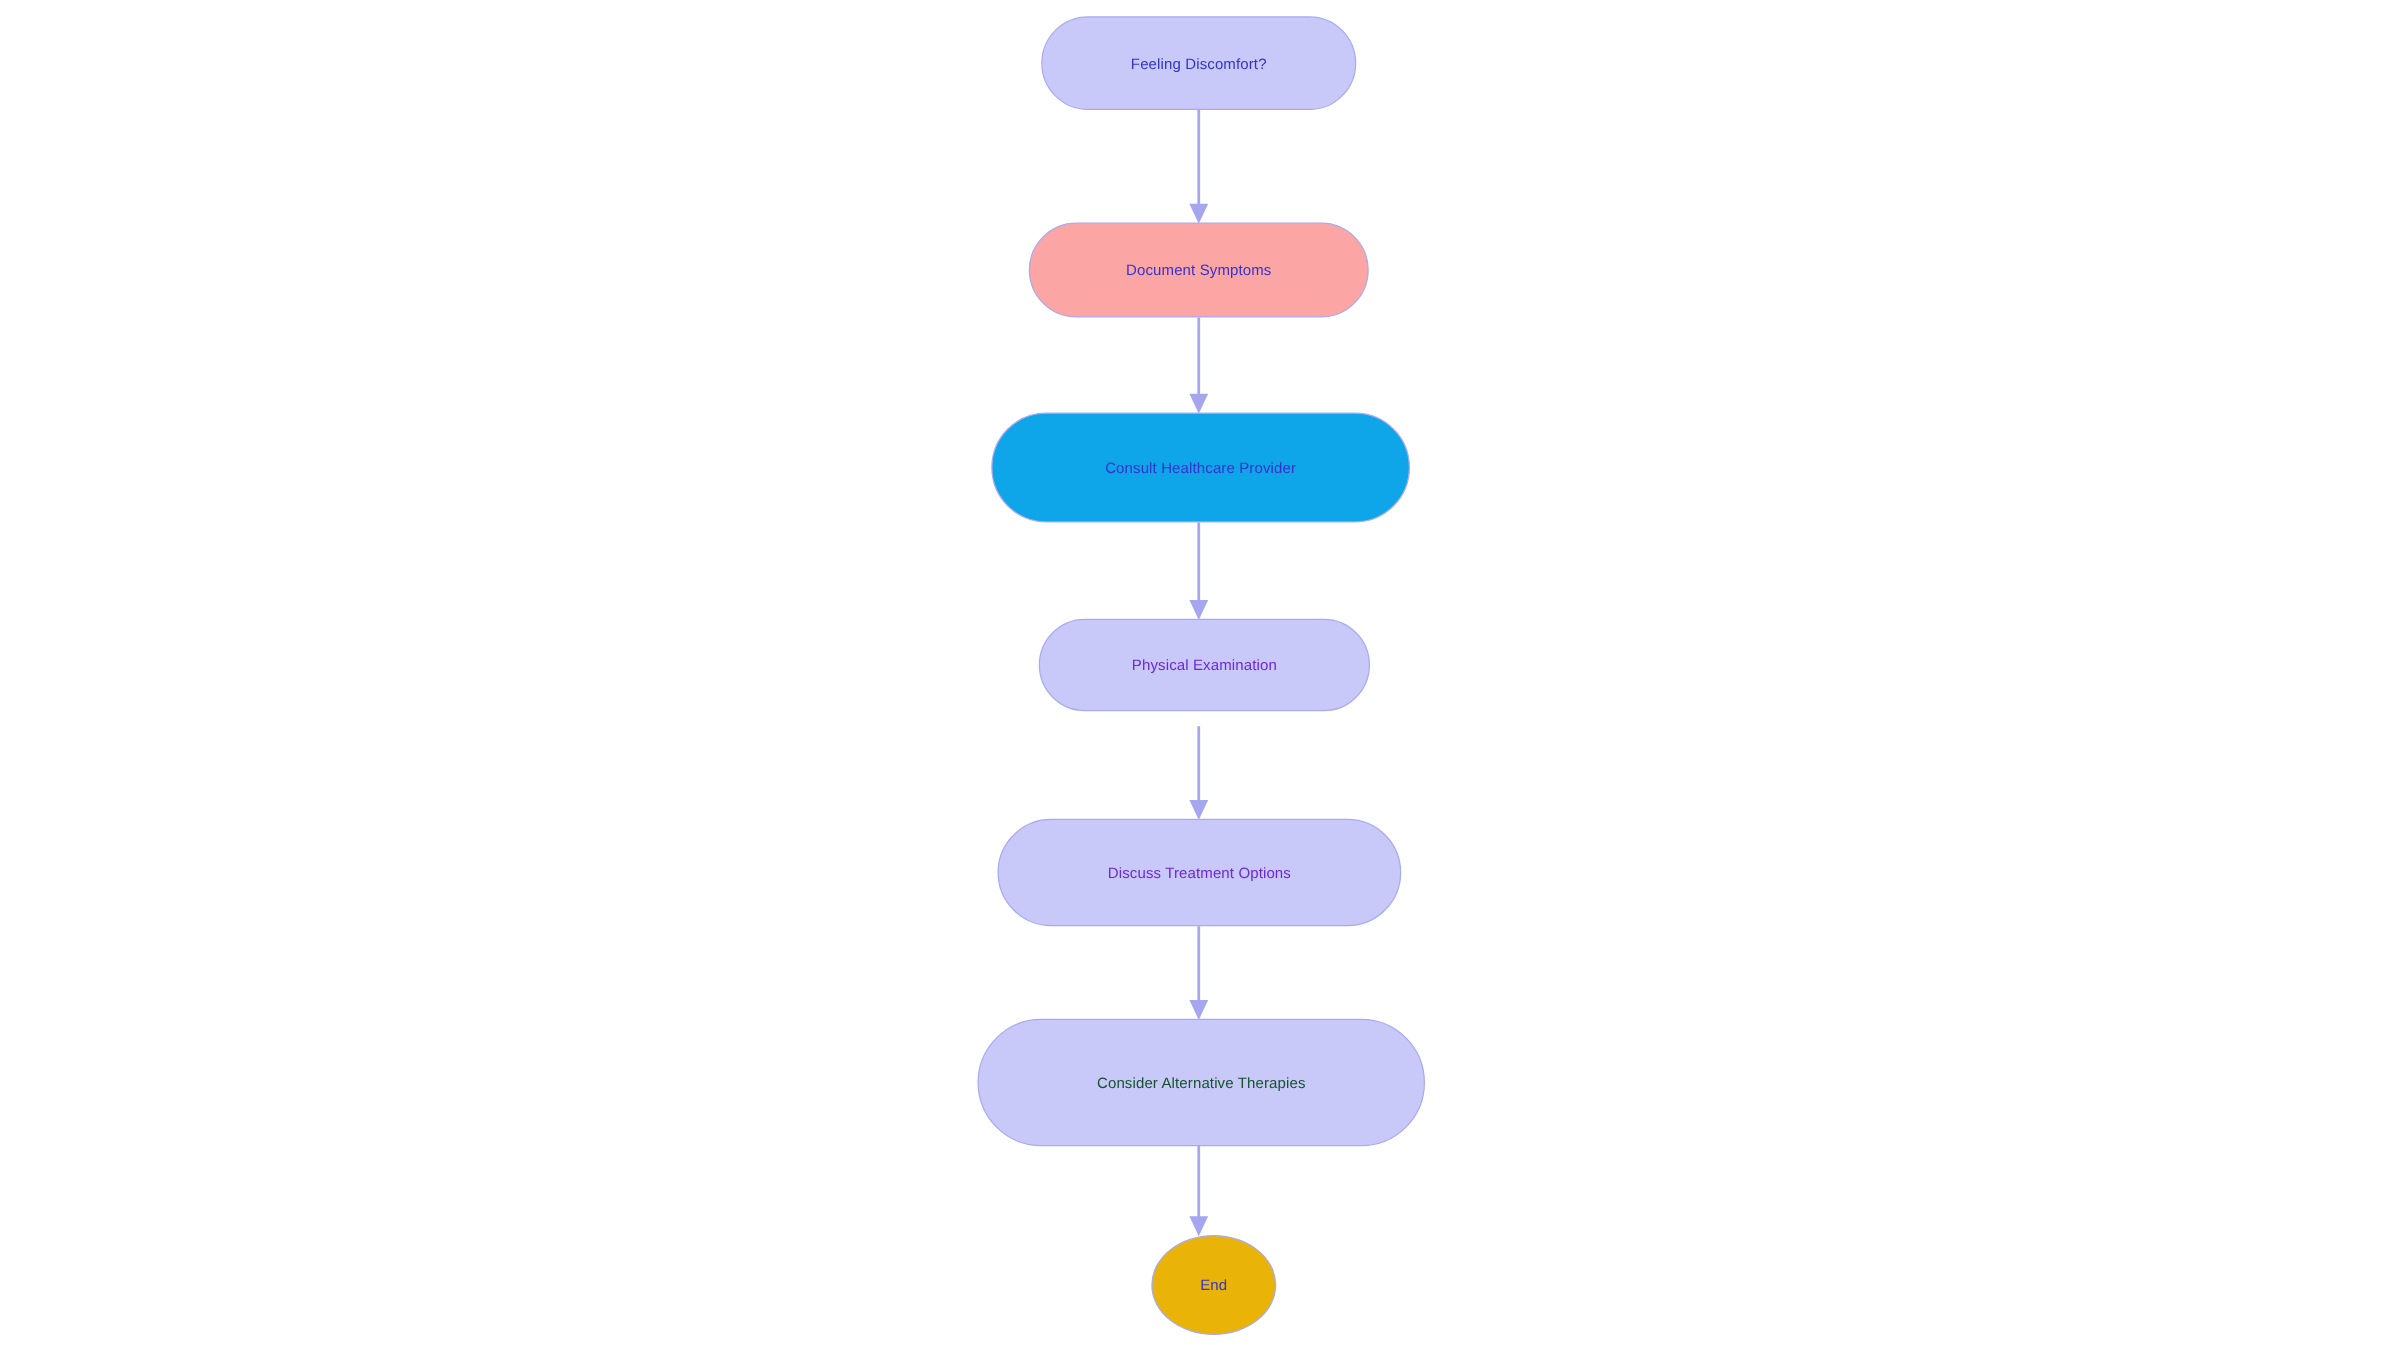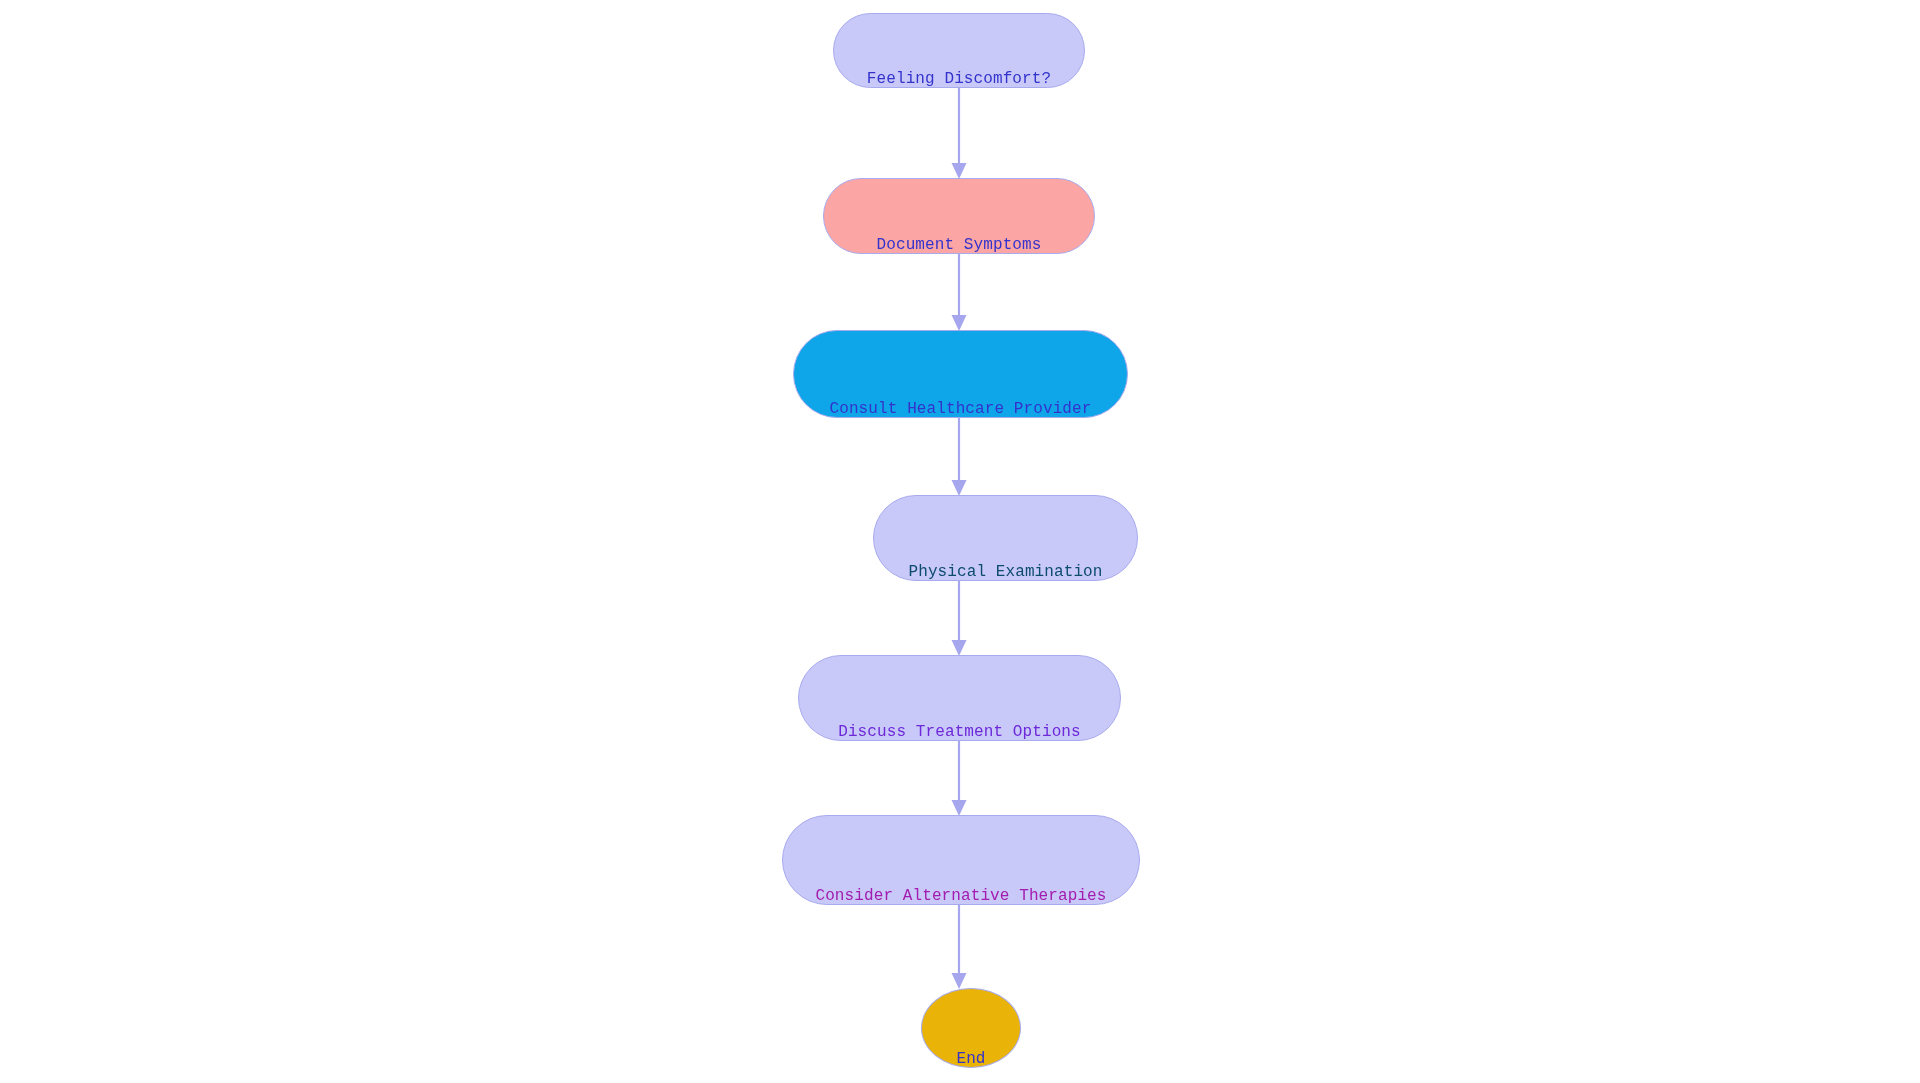--- a/index.html
+++ b/index.html
@@ -25,30 +25,29 @@
     left: 0;
     top: 0;
     width: 1920px;
     height: 1083px;
     pointer-events: none;
   }
   .node {
     position: absolute;
     box-sizing: border-box;
     display: flex;
-    align-items: flex-end;
+    align-items: center;
     justify-content: center;
     background: #c8c9f9;
     border: 1.6px solid #a8aaee;
     color: #3333cc;
-    font-size: 16px;
+    font-size: 12px;
     line-height: 1;
     letter-spacing: 0.1px;
     white-space: nowrap;
-    font-family: Liberation Mono, monospace;
     -webkit-font-smoothing: antialiased;
   }
   .node.pill {
     border-radius: 999px;
   }
   .node.terminal {
     border-radius: 50%;
   }
   .node-label {
     display: block;
@@ -90,27 +89,27 @@
   <div id="nodes-layer">
       <div class="node pill" style="left: 833px; top: 13px; width: 252px; height: 75px; background: rgb(200, 201, 249); border-color: rgb(168, 170, 238); color: rgb(51, 51, 204);">
         <span class="node-label">Feeling Discomfort?</span>
       </div>
       <div class="node pill" style="left: 823px; top: 178px; width: 272px; height: 76px; background: #fca5a5; border-color: rgb(168, 170, 238); color: rgb(51, 51, 204);">
         <span class="node-label">Document Symptoms</span>
       </div>
       <div class="node pill" style="left: 793px; top: 330px; width: 335px; height: 88px; background: #0ea5e9; border-color: rgb(168, 170, 238); color: rgb(51, 51, 204);">
         <span class="node-label">Consult Healthcare Provider</span>
       </div>
-      <div class="node pill" style="left: 873px; top: 495px; width: 265px; height: 86px; background: rgb(200, 201, 249); border-color: rgb(168, 170, 238); color: #0c4a6e;">
+      <div class="node pill" style="left: 831px; top: 495px; width: 265px; height: 74px; background: rgb(200, 201, 249); border-color: rgb(168, 170, 238); color: #6d28d9;">
         <span class="node-label">Physical Examination</span>
       </div>
       <div class="node pill" style="left: 798px; top: 655px; width: 323px; height: 86px; background: rgb(200, 201, 249); border-color: rgb(168, 170, 238); color: #6d28d9;">
         <span class="node-label">Discuss Treatment Options</span>
       </div>
-      <div class="node pill" style="left: 782px; top: 815px; width: 358px; height: 90px; background: rgb(200, 201, 249); border-color: rgb(168, 170, 238); color: #a21caf;">
+      <div class="node pill" style="left: 782px; top: 815px; width: 358px; height: 102px; background: rgb(200, 201, 249); border-color: rgb(168, 170, 238); color: #14532d;">
         <span class="node-label">Consider Alternative Therapies</span>
       </div>
       <div class="node terminal" style="left: 921px; top: 988px; width: 100px; height: 80px; background: #eab308; border-color: rgb(168, 170, 238); color: rgb(51, 51, 204);">
         <span class="node-label">End</span>
       </div>
     </div>
 
 </div>
 
 </body></html>

